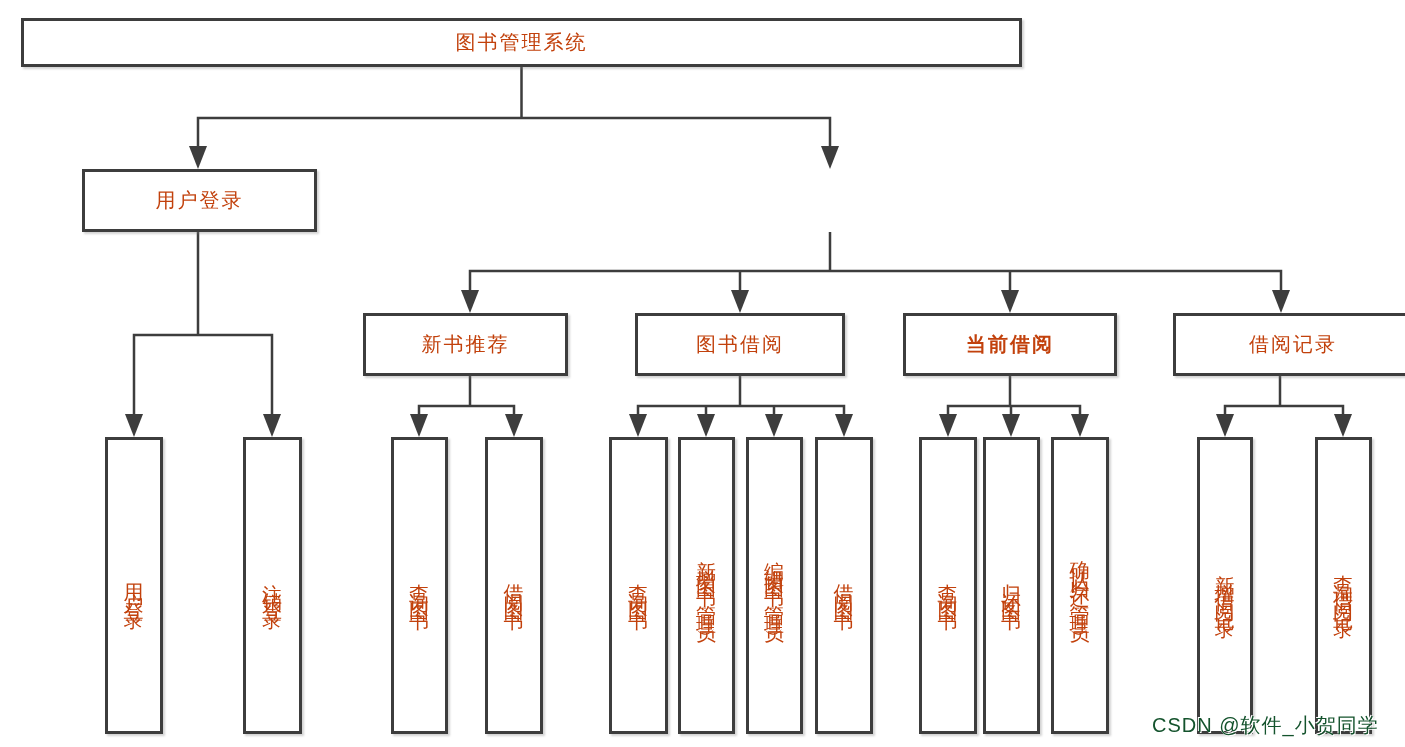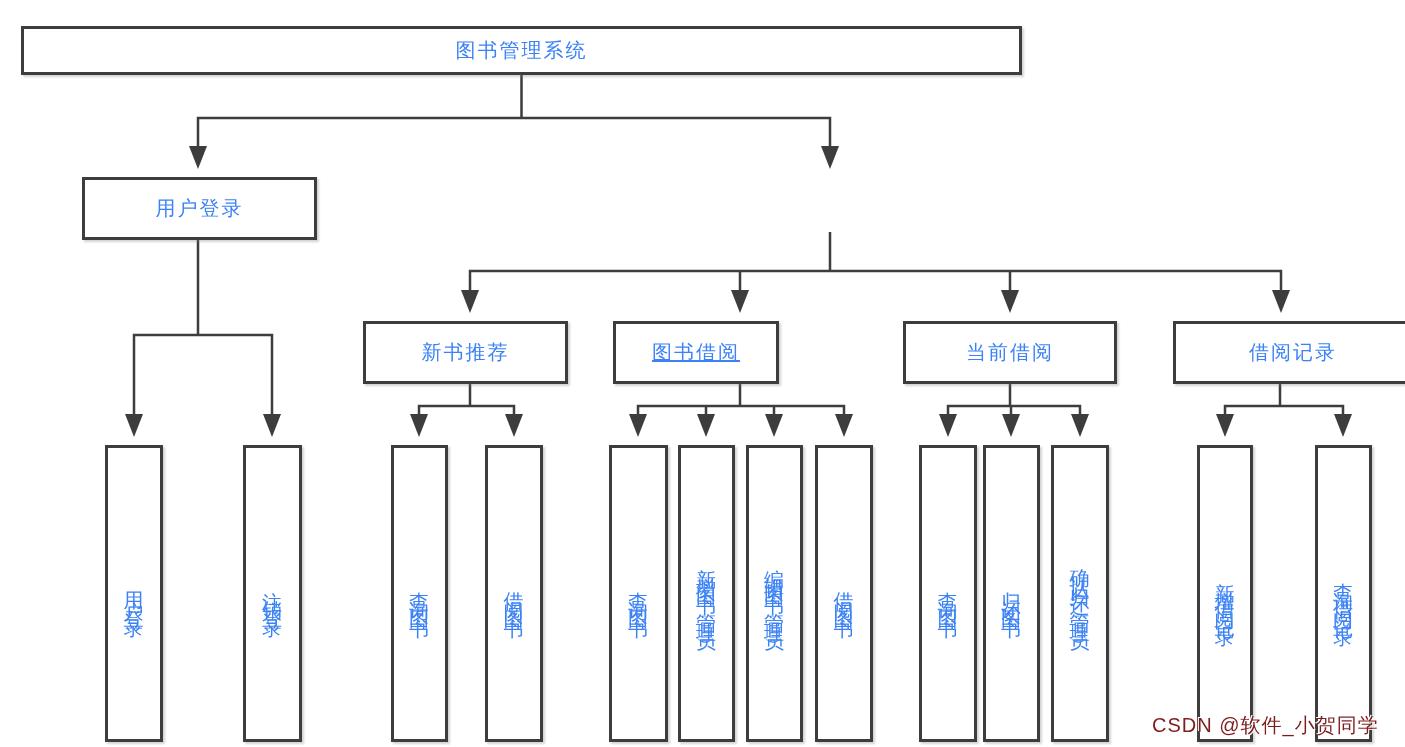--- a/index.html
+++ b/index.html
@@ -22,24 +22,23 @@
     z-index: 0;
   }
   .box {
     position: absolute;
     box-sizing: border-box;
     background: #ffffff;
     border: 3px solid #3d3d3d;
     display: flex;
     align-items: center;
     justify-content: center;
-    color: #3b82f6;
+    color: #c2410c;
     z-index: 1;
     box-shadow: 2px 2px 2px rgba(130,130,130,0.35);
-    margin-top: 8px;
   }
   .hlabel {
     font-size: 20px;
     letter-spacing: 2px;
     white-space: nowrap;
   }
   .root-box   { left: 21px;  top: 18px;  width: 1001px; height: 49px; }
   .l2-box     { top: 169px; height: 63px; width: 235px; }
   .l3-box     { top: 313px; height: 63px; }
   .leaf       { top: 437px; height: 297px; }
@@ -50,21 +49,21 @@
     letter-spacing: 9px;
     line-height: 1.1;
     white-space: nowrap;
   }
   #watermark {
     position: absolute;
     left: 1152px;
     top: 712px;
     z-index: 2;
     font-size: 20px;
-    color: #7f1d1d;
+    color: #14532d;
     letter-spacing: 1px;
     white-space: nowrap;
     text-shadow: 1px 1px 0 #ffffff, -1px -1px 0 #ffffff;
   }
 </style>
 </head>
 <body>
 
 <div id="canvas">
 
@@ -112,24 +111,24 @@
     <span class="hlabel">图书管理系统</span>
   </div>
 
   <div class="box l2-box" style="left:82px;">
     <span class="hlabel">用户登录</span>
   </div>
 
   <div class="box l3-box" style="left:363px; width:205px;">
     <span class="hlabel">新书推荐</span>
   </div>
-  <div class="box l3-box" style="left:613px; width:166px;text-decoration:underline;">
+  <div class="box l3-box" style="left:635px; width:210px;">
     <span class="hlabel">图书借阅</span>
   </div>
-  <div class="box l3-box" style="left:903px; width:214px;">
+  <div class="box l3-box" style="left:903px; width:214px;font-weight:bold;">
     <span class="hlabel">当前借阅</span>
   </div>
   <div class="box l3-box" style="left:1173px; width:240px;text-align:right;">
     <span class="hlabel">借阅记录</span>
   </div>
 
   <div class="box leaf" style="left:105px; width:58px;">
     <span class="vlabel">用户登录</span>
   </div>
   <div class="box leaf" style="left:243px; width:59px;">

